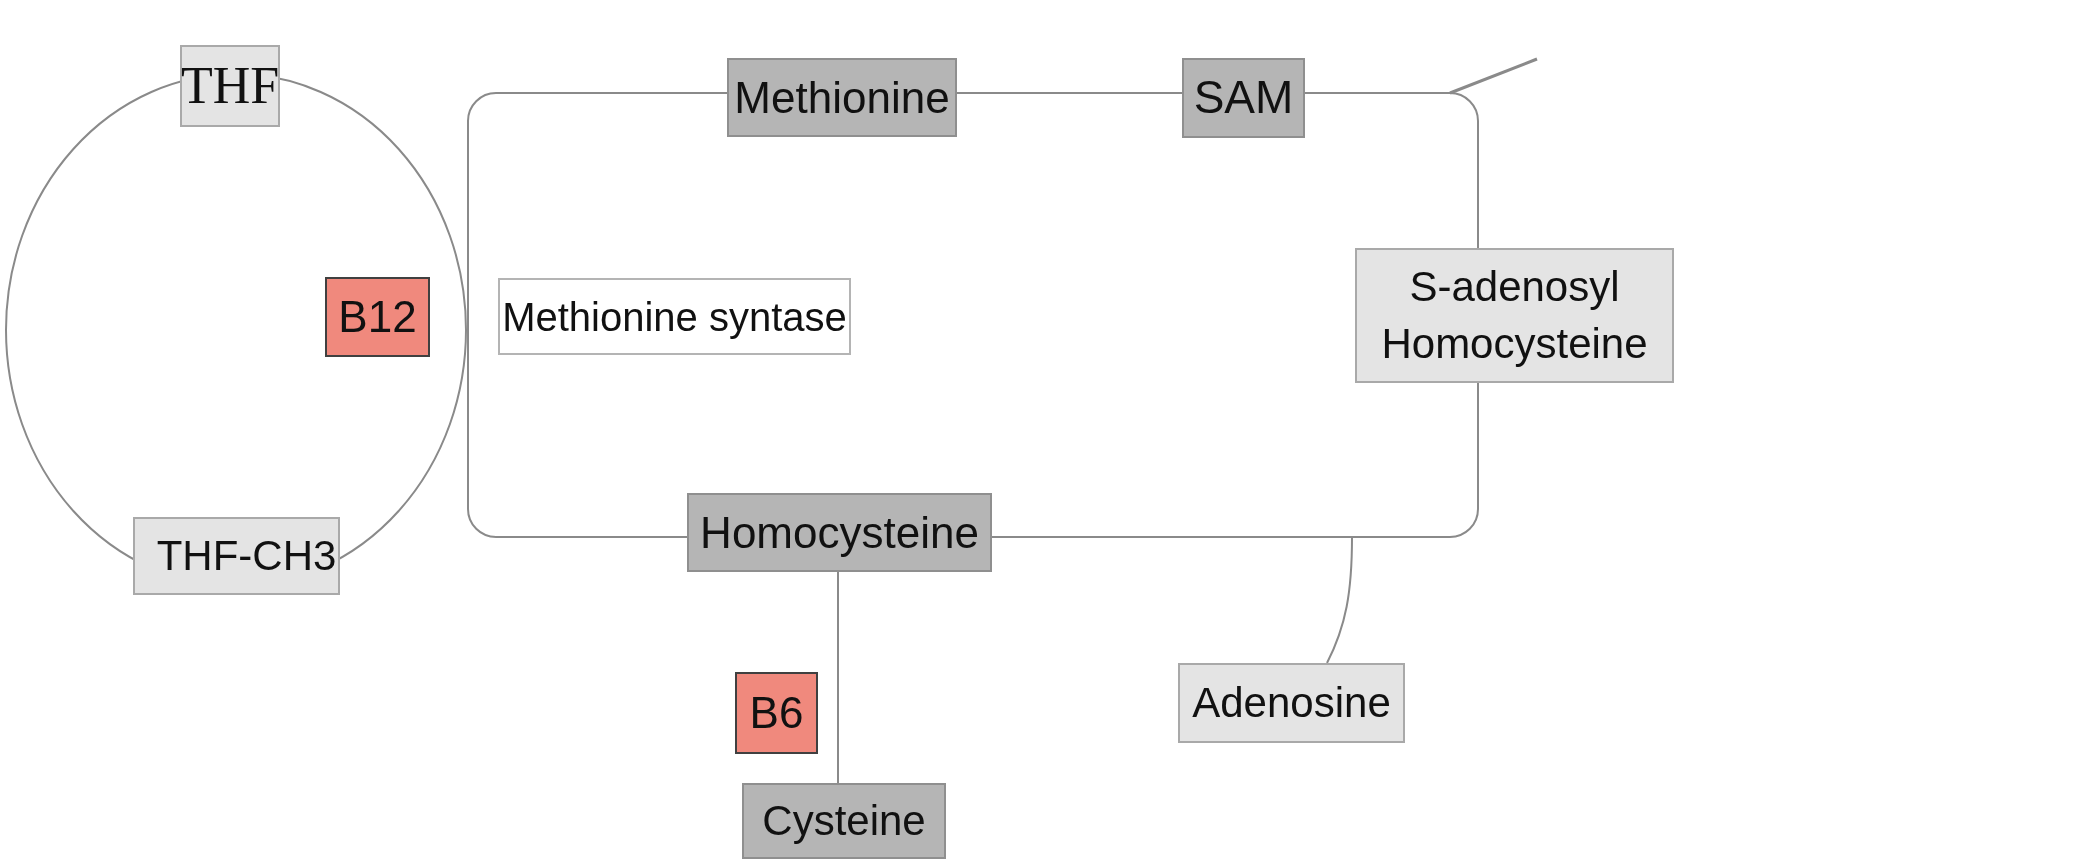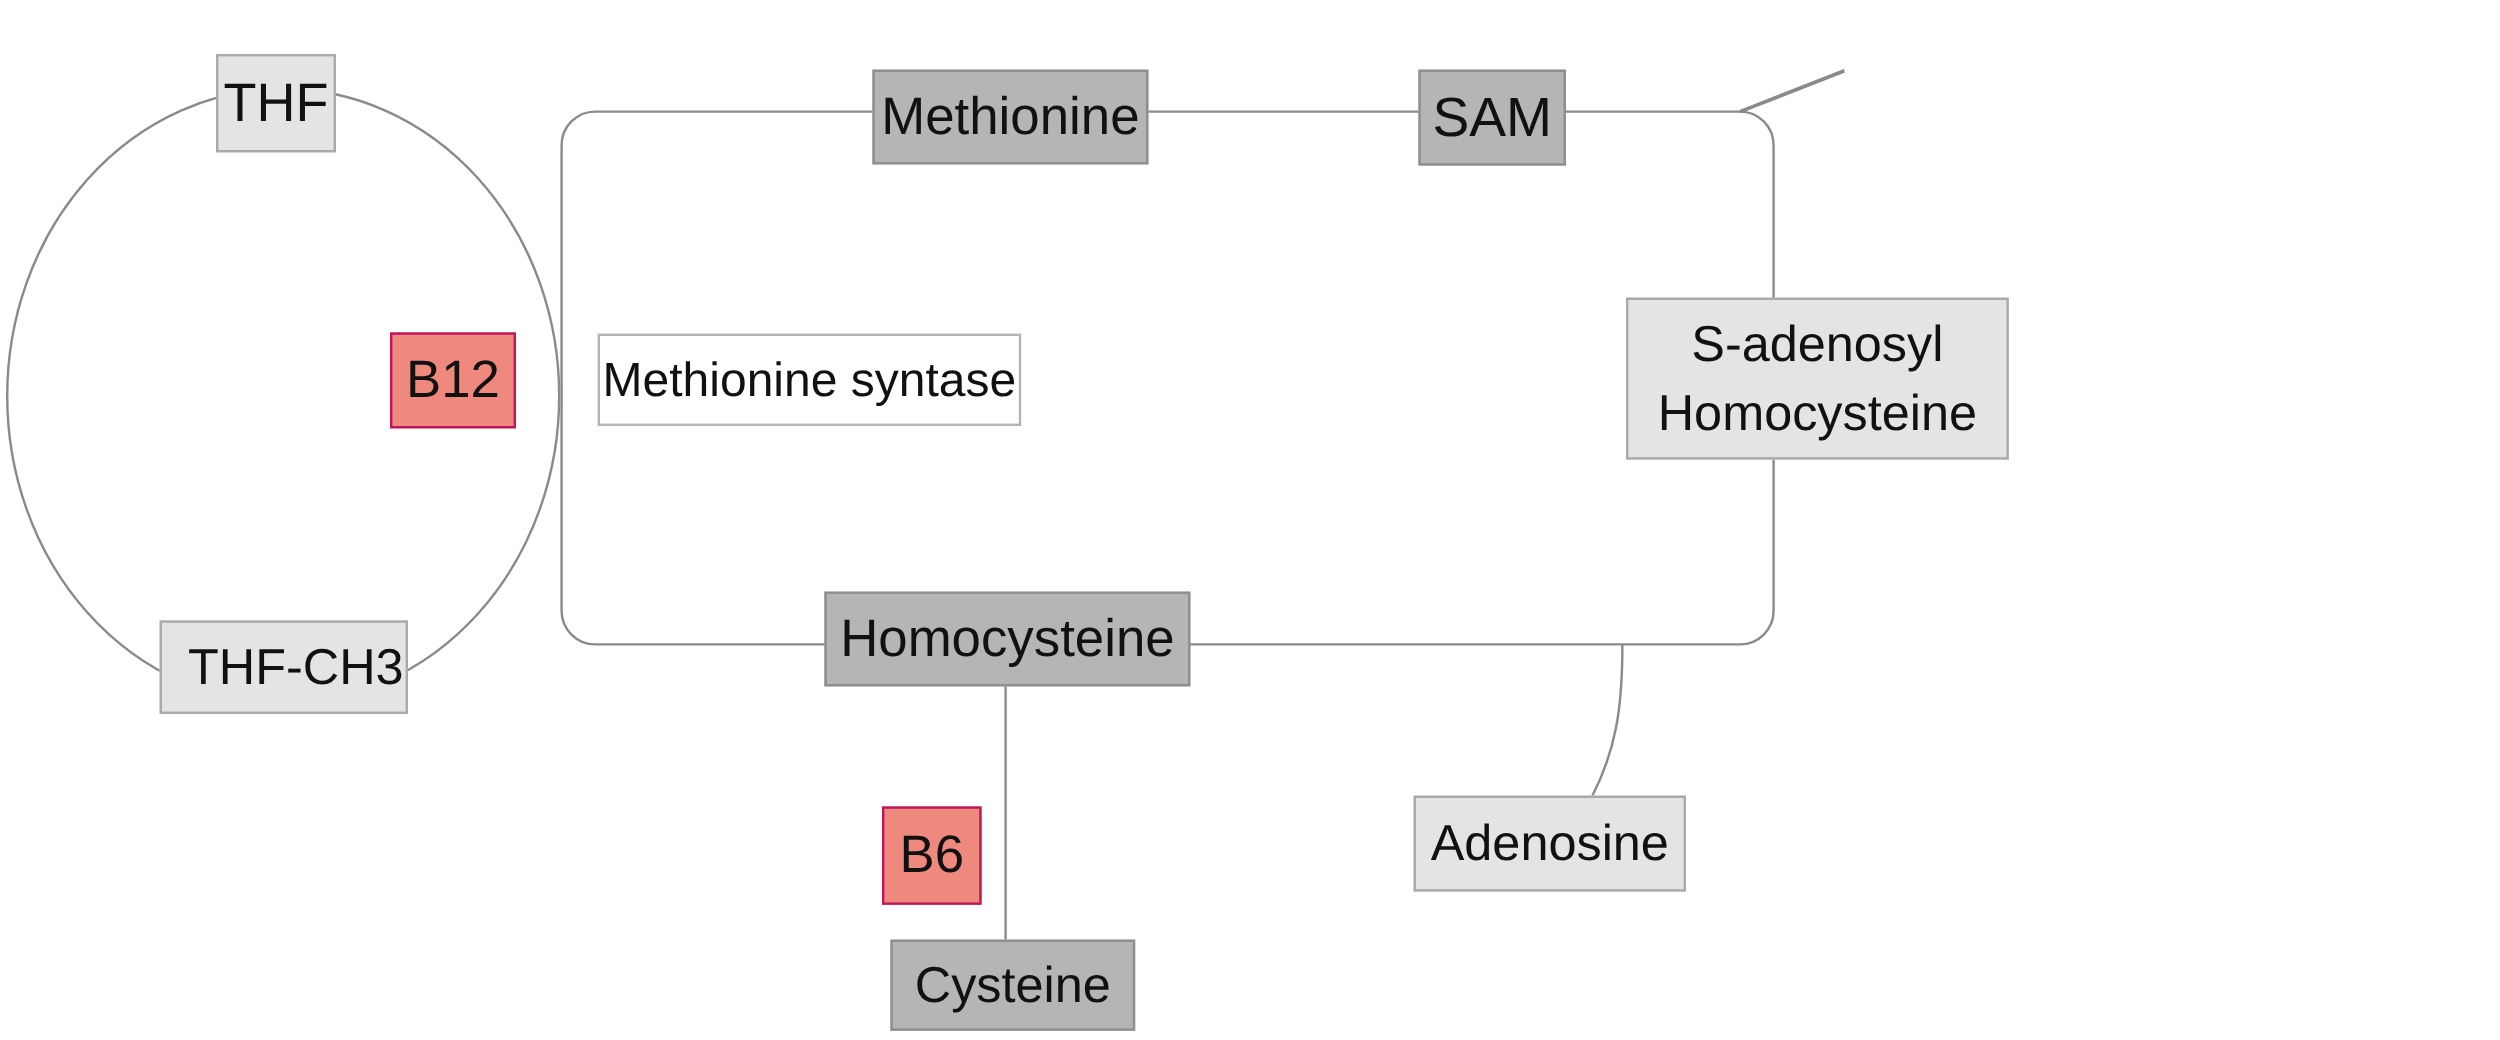--- a/index.html
+++ b/index.html
@@ -15,25 +15,25 @@
     position:absolute;
     display:flex;align-items:center;justify-content:center;
     text-align:center;
     color:#111111;
     box-sizing:border-box;
     white-space:pre-line;
     line-height:1.3;
   }
   .light{background:#e4e4e4;border:2px solid #a9a9a9;}
   .dark{background:#b5b5b5;border:2px solid #8f8f8f;}
-  .vitamin{background:#f0897d;border:2px solid #be185d;}
+  .vitamin{background:#f0897d;border:2px solid #404040;}
   .enzyme{background:#ffffff;border:2px solid #b4b4b4;}
 
   
-  .n-thf        {left:180px; top:45px;  width:100px; height:82px;  font-size:45px;}
+  .n-thf        {left:180px; top:45px;  width:100px; height:82px;  font-size:52px;font-family:Liberation Serif, serif;}
   .n-thfch3     {left:133px; top:517px; width:207px; height:78px;  font-size:42px;padding-left:20px;}
   .n-b12        {left:325px; top:277px; width:105px; height:80px;  font-size:44px;}
   .n-metsyn     {left:498px; top:278px; width:353px; height:77px;  font-size:40px;}
   .n-methionine {left:727px; top:58px;  width:230px; height:79px;  font-size:44px;}
   .n-sam        {left:1182px;top:58px;  width:123px; height:80px;  font-size:46px;}
   .n-ch3        {left:1535px;top:5px;   width:533px; height:75px;  font-size:42px;}
   .n-sah        {left:1355px;top:248px; width:319px; height:135px; font-size:42px; line-height:1.35;}
   .n-homocys    {left:687px; top:493px; width:305px; height:79px;  font-size:44px;}
   .n-b6         {left:735px; top:672px; width:83px;  height:82px;  font-size:44px;}
   .n-cysteine   {left:742px; top:783px; width:204px; height:76px;  font-size:42px;}

